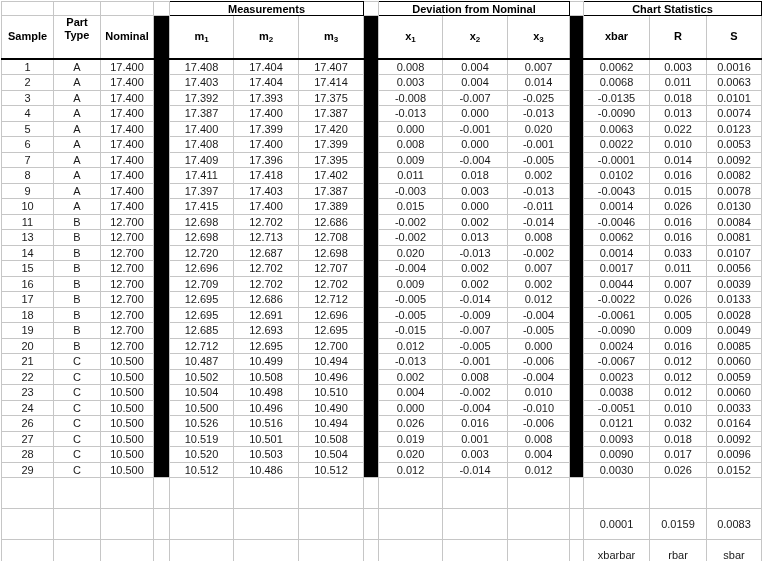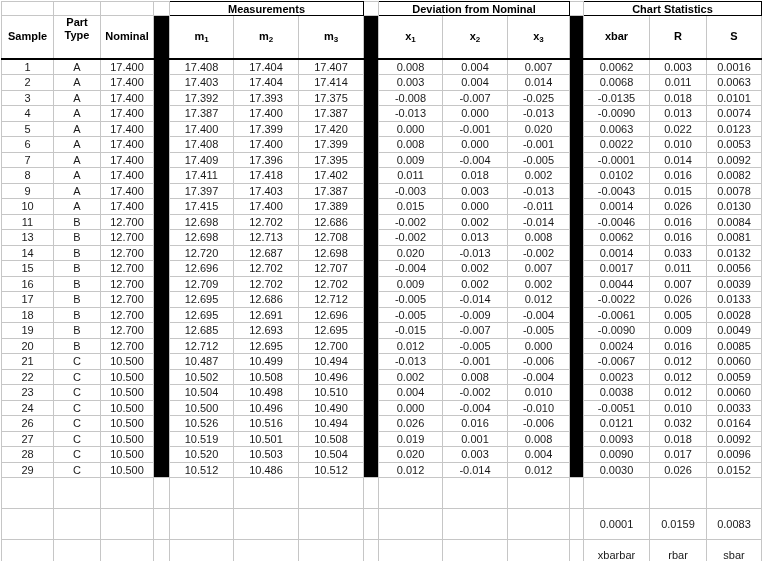--- a/index.html
+++ b/index.html
@@ -335,21 +335,21 @@
           <td>12.720</td>
           <td>12.687</td>
           <td>12.698</td>
           <td class="sepb"></td>
           <td>0.020</td>
           <td>-0.013</td>
           <td>-0.002</td>
           <td class="sepb"></td>
           <td>0.0014</td>
           <td>0.033</td>
-          <td>0.0132</td>
+          <td>0.0107</td>
         </tr>
         <tr class="datarow">
           <td>15</td>
           <td>B</td>
           <td>12.700</td>
           <td class="sepb"></td>
           <td>12.696</td>
           <td>12.702</td>
           <td>12.707</td>
           <td class="sepb"></td>

